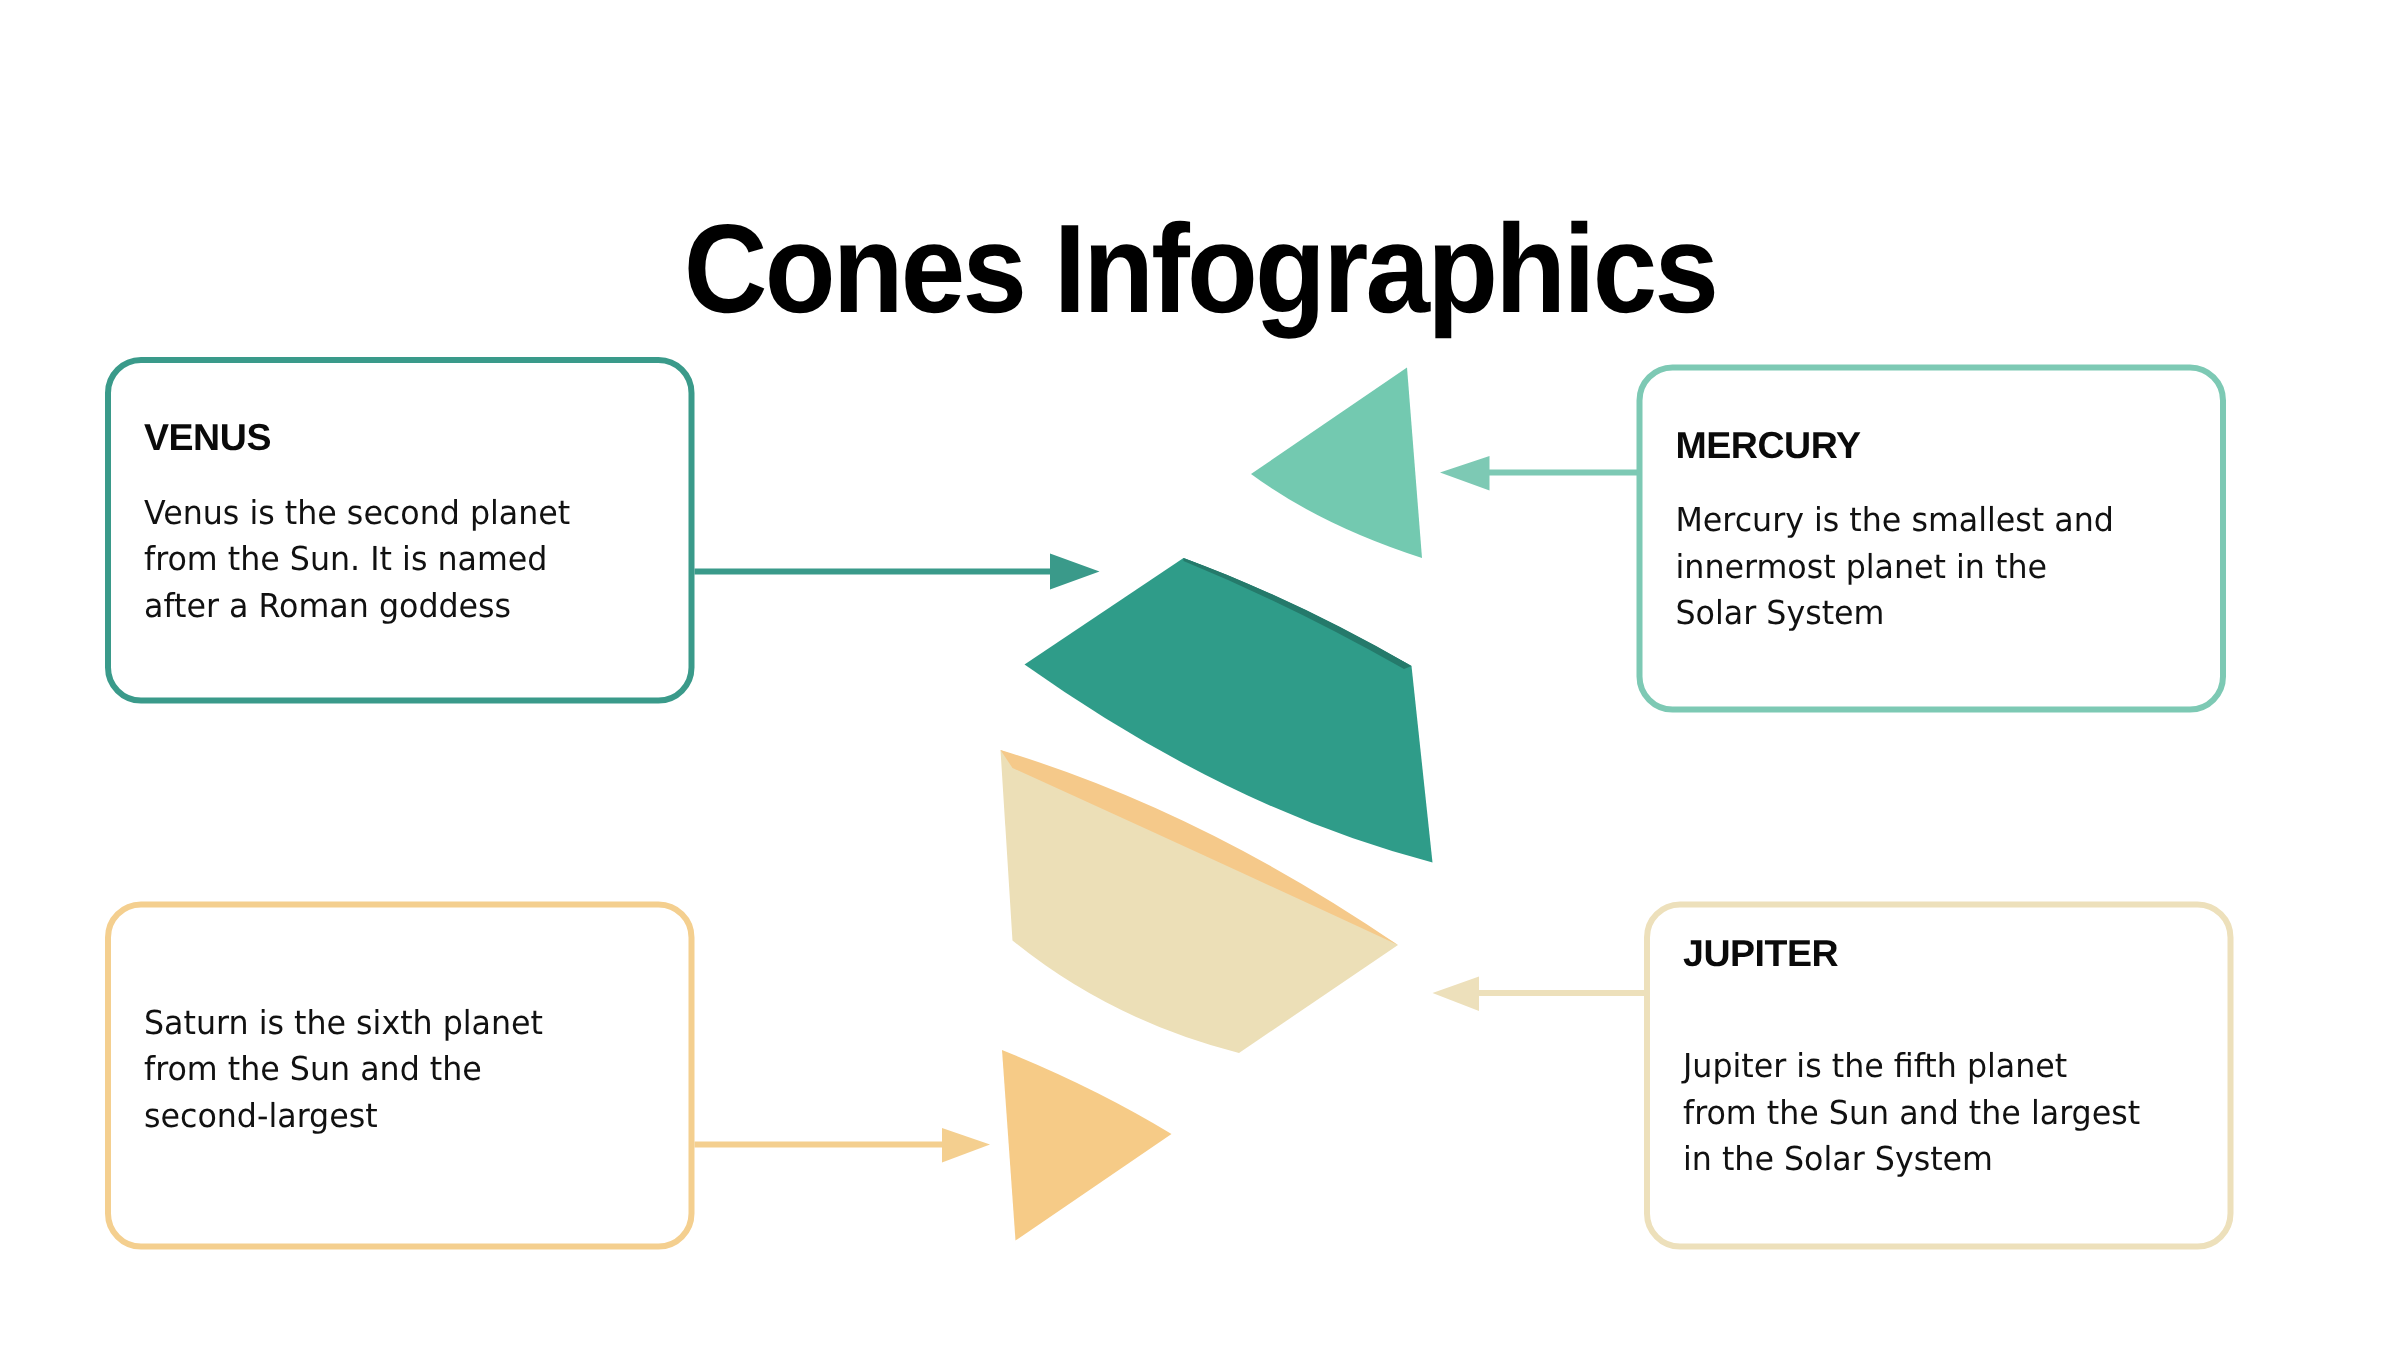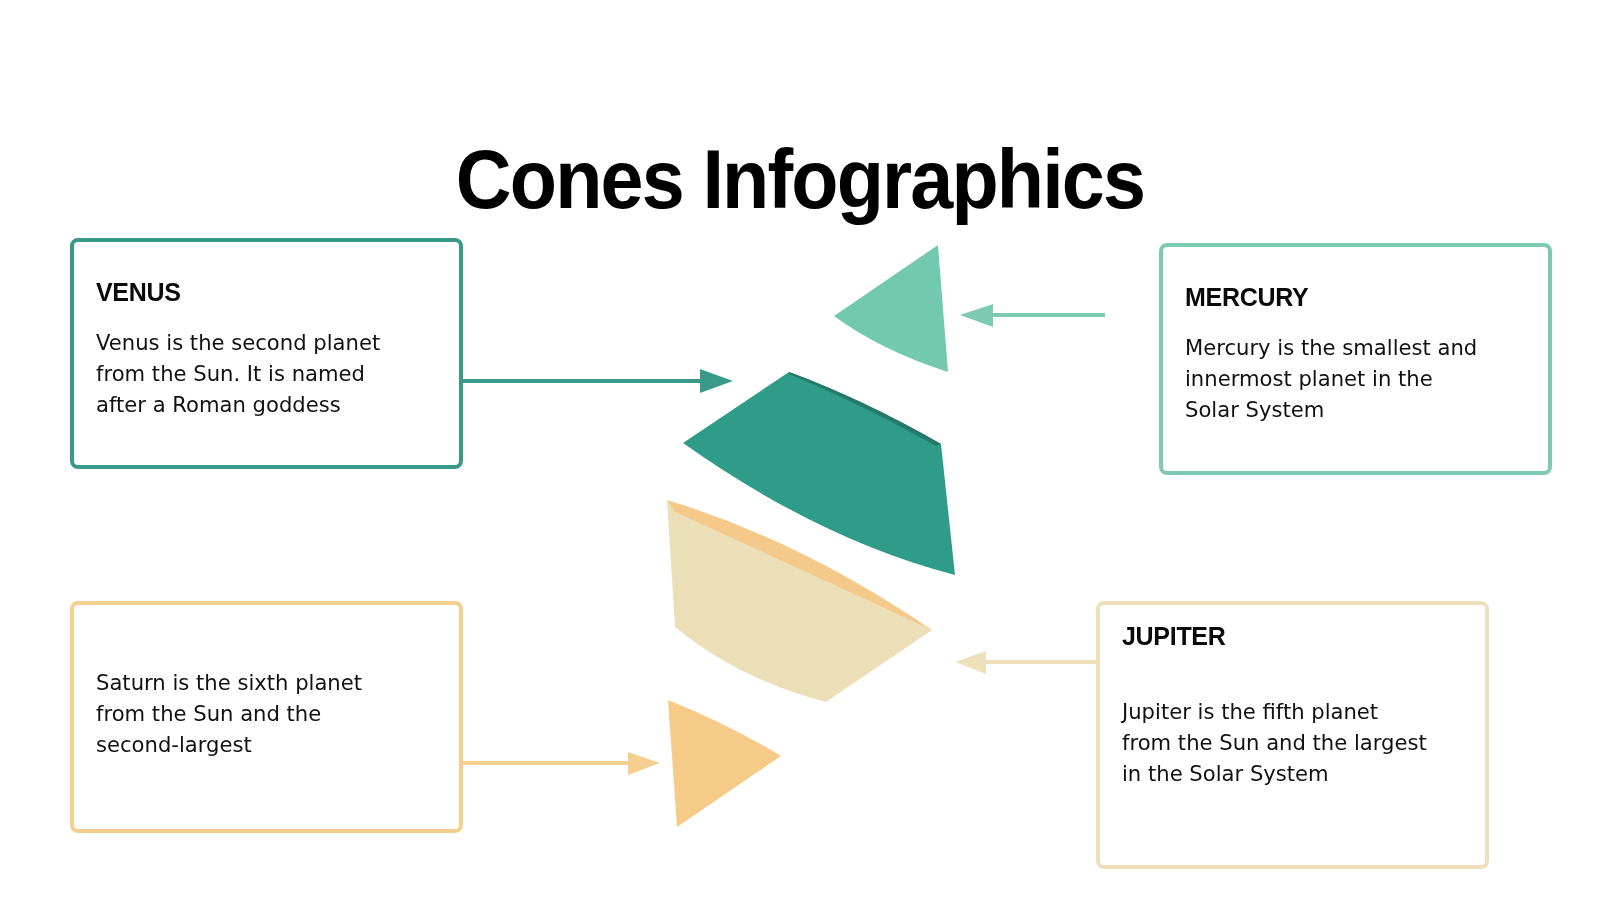--- a/index.html
+++ b/index.html
@@ -26,21 +26,21 @@
       font-size: 84px;
       letter-spacing: -2px;
       line-height: 110px;
       color: #000000;
       transform: scaleX(0.92);
       transform-origin: center;
     }
     .card {
       position: absolute;
       box-sizing: border-box;
-      border-radius: 8px;
+      border-radius: 24px;
       border-style: solid;
       border-width: 4px;
       background: #ffffff;
       padding: 36px 22px 20px 22px;
     }
     .card-title {
       font-family: "Liberation Sans", sans-serif;
       font-weight: bold;
       font-size: 25px;
       letter-spacing: -0.3px;
@@ -52,25 +52,25 @@
       font-size: 22px;
       line-height: 31px;
       color: #111111;
       margin: 0;
       white-space: pre-line;
       transform: scaleX(0.96);
       transform-origin: left;
     }
     #card-venus { left: 70px; top: 238px; width: 393px; height: 231px; border-color: #3a9a8a; }
     #card-venus .card-body { margin-top: 20px; }
-    #card-mercury { left: 1159px; top: 243px; width: 393px; height: 232px; border-color: #7dc9b4; }
+    #card-mercury { left: 1091px; top: 243px; width: 393px; height: 232px; border-color: #7dc9b4; }
     #card-mercury .card-body { margin-top: 20px; }
     #card-saturn { left: 70px; top: 601px; width: 393px; height: 232px; border-color: #f4cf8f; padding-top: 17px; }
     #card-saturn .card-body { margin-top: 45px; }
-    #card-jupiter { left: 1096px; top: 601px; width: 393px; height: 268px; border-color: #ede0bb; padding-top: 17px; }
+    #card-jupiter { left: 1096px; top: 601px; width: 393px; height: 232px; border-color: #ede0bb; padding-top: 17px; }
     #card-jupiter .card-body { margin-top: 45px; }
 
     svg.diagram {
       position: absolute;
       left: 0;
       top: 0;
       width: 1600px;
       height: 900px;
     }
   </style>

